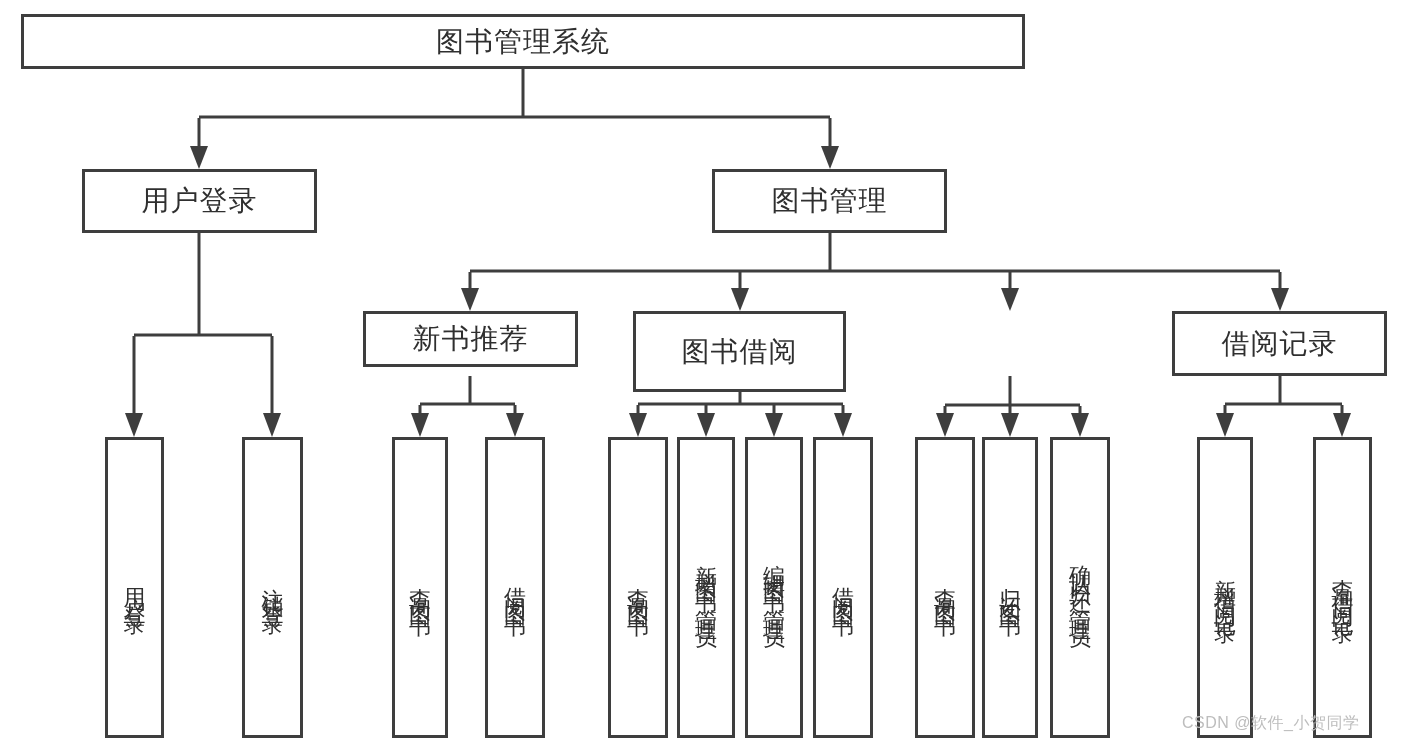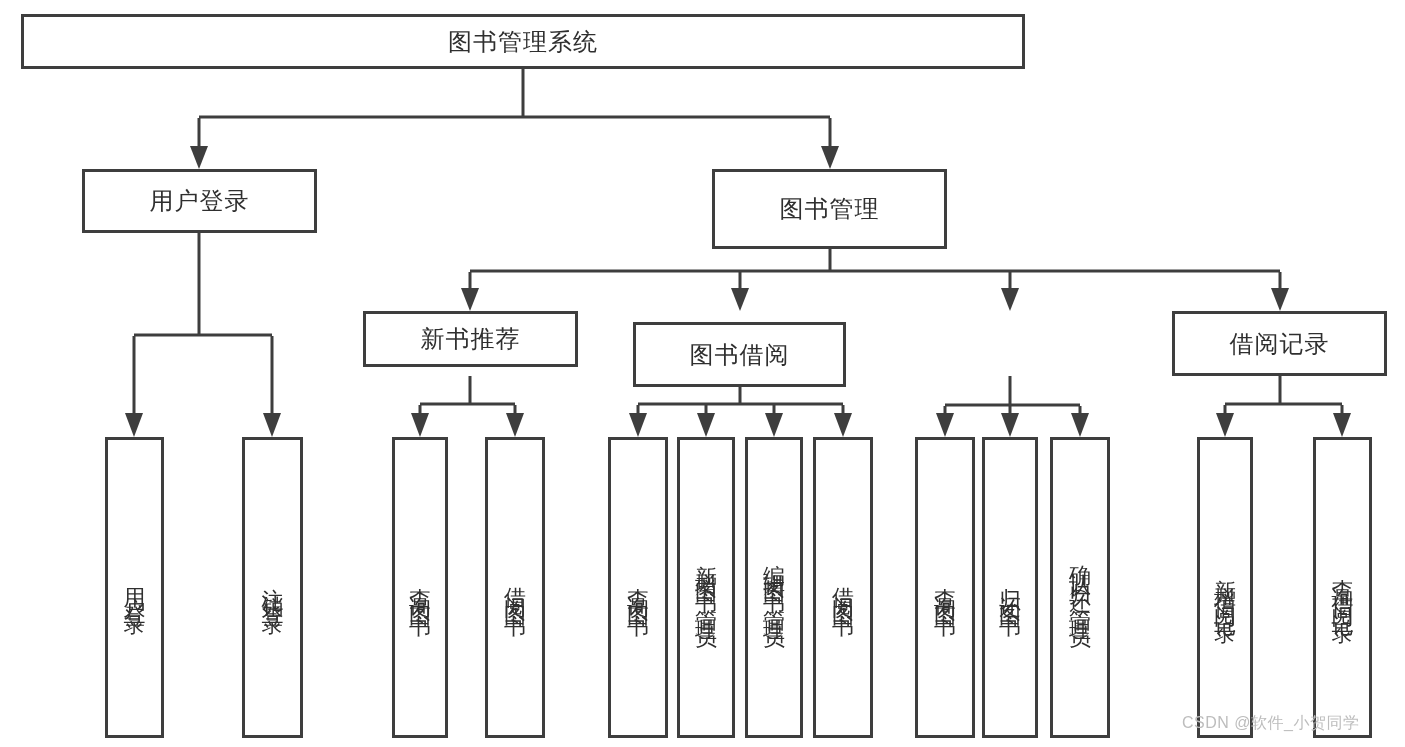--- a/index.html
+++ b/index.html
@@ -25,21 +25,21 @@
     box-sizing: border-box;
     border: 3px solid #3e3e3e;
     background: #ffffff;
     display: flex;
     align-items: center;
     justify-content: center;
     z-index: 1;
     color: #2f2f2f;
   }
   .node.branch span {
-    font-size: 24px;
+    font-size: 28px;
     letter-spacing: 1px;
     white-space: nowrap;
   }
   .node.leaf span {
     writing-mode: vertical-rl;
     text-orientation: mixed;
     font-size: 22px;
     letter-spacing: 9px;
     line-height: 1;
   }
@@ -102,28 +102,28 @@
     </g>
   </svg>
 
   <div class="node branch" style="left:21px;top:14px;width:1004px;height:55px">
     <span>图书管理系统</span>
   </div>
 
   <div class="node branch" style="left:82px;top:169px;width:235px;height:64px">
     <span>用户登录</span>
   </div>
-  <div class="node branch" style="left:712px;top:169px;width:235px;height:80px">
+  <div class="node branch" style="left:712px;top:169px;width:235px;height:64px">
     <span>图书管理</span>
   </div>
 
   <div class="node branch" style="left:363px;top:311px;width:215px;height:56px">
     <span>新书推荐</span>
   </div>
-  <div class="node branch" style="left:633px;top:322px;width:213px;height:65px">
+  <div class="node branch" style="left:633px;top:311px;width:213px;height:81px">
     <span>图书借阅</span>
   </div>
   <div class="node branch" style="left:1172px;top:311px;width:215px;height:65px">
     <span>借阅记录</span>
   </div>
 
   <div class="node leaf" style="left:105px;top:437px;width:59px;height:301px">
     <span>用户登录</span>
   </div>
   <div class="node leaf" style="left:242px;top:437px;width:61px;height:301px">

